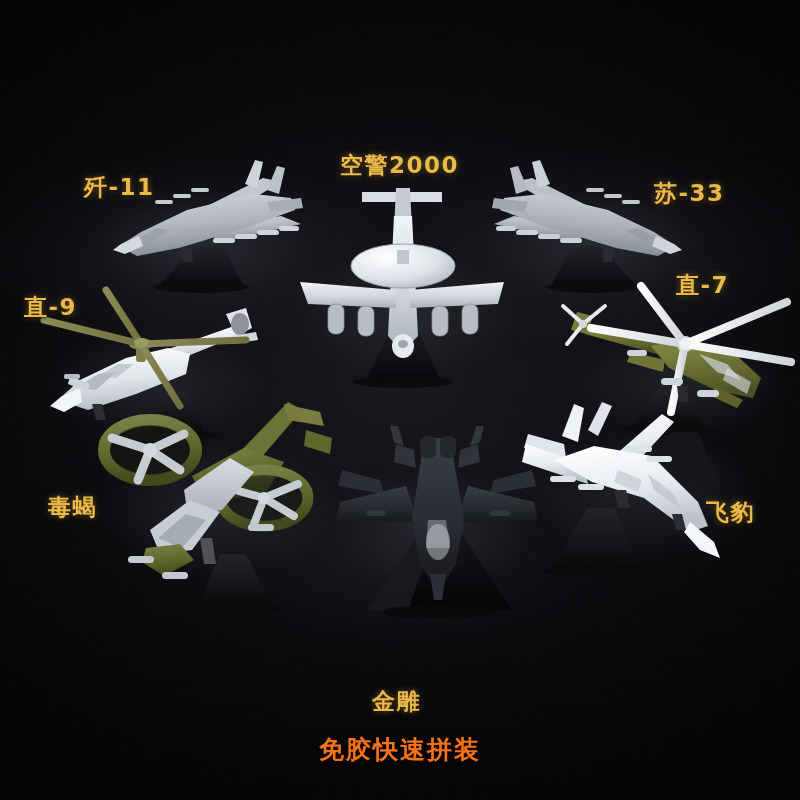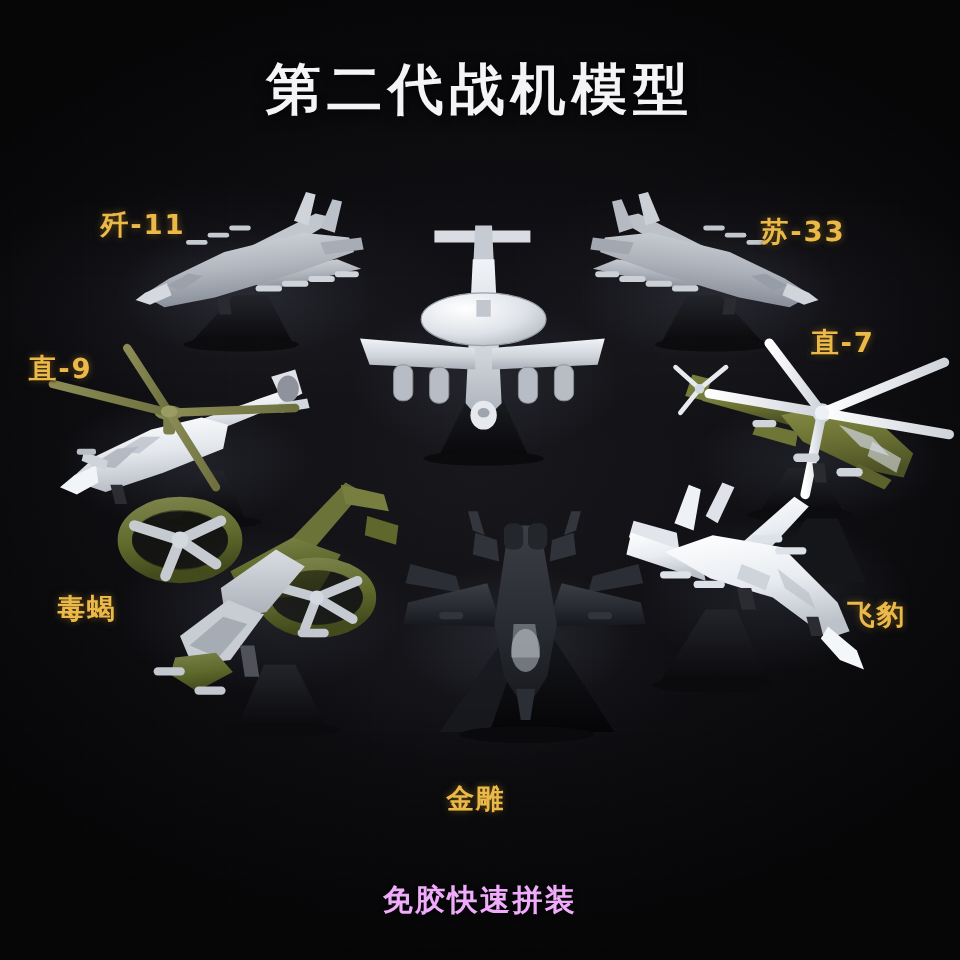--- a/index.html
+++ b/index.html
@@ -41,21 +41,21 @@
   .label{
     position:absolute;white-space:nowrap;
     font-size:23px;font-weight:bold;letter-spacing:1.5px;
     color:#eab94a;
     font-family:"DejaVu Sans","Liberation Sans",sans-serif;
     text-shadow:0 0 6px rgba(190,140,40,.55),0 1px 2px rgba(0,0,0,.95);
   }
   .footnote{
     position:absolute;bottom:34px;left:0;right:0;
     display:flex;justify-content:center;gap:74px;
-    color:#f0abfc;font-size:25px;font-weight:bold;letter-spacing:2px;
+    color:#f97316;font-size:25px;font-weight:bold;letter-spacing:2px;
     font-family:"DejaVu Sans","Liberation Sans",sans-serif;
     text-shadow:0 1px 4px rgba(0,0,0,.9);
   }
 
   
   .model{position:absolute;}
   .model svg{display:block;overflow:visible;}
   .glow{
     position:absolute;border-radius:50%;
     background:radial-gradient(ellipse at center, rgba(150,160,185,.13), rgba(0,0,0,0) 70%);
@@ -63,21 +63,20 @@
   }
 </style>
 </head>
 <body>
 
 <div id="stage">
 
   <div class="backdrop"></div>
   <div class="grain"></div>
 
-  <div class="title">第二代战机模型</div>
 
   <div class="glow" style="left:95px;top:190px;width:220px;height:110px;"></div>
   <div class="model" style="left:95px;top:150px;">
     <svg width="230" height="140" viewBox="0 0 230 140">
       <defs>
         <linearGradient id="gJ11" x1="0" y1="0" x2="0.3" y2="1">
           <stop offset="0%" stop-color="#d7dbe1"></stop>
             <stop offset="55%" stop-color="#b2b7bf"></stop>
             <stop offset="100%" stop-color="#868c96"></stop>
         </linearGradient>
@@ -170,20 +169,21 @@
           <rect x="66" y="120" width="16" height="30" rx="7"></rect>
           <rect x="140" y="120" width="16" height="30" rx="7"></rect>
           <rect x="170" y="118" width="16" height="30" rx="7"></rect>
         </g>
 
         <ellipse cx="111" cy="160" rx="11" ry="12" fill="#e6eaef"></ellipse>
         <ellipse cx="111" cy="158" rx="5" ry="4" fill="#9fa5ae"></ellipse>
       </g>
     </svg>
   </div>
+  <div class="label" style="left:340px;top:150px;">空警2000</div>
 
   <div class="glow" style="left:480px;top:190px;width:220px;height:110px;"></div>
   <div class="model" style="left:470px;top:150px;">
     <svg width="230" height="140" viewBox="0 0 230 140" style="transform:scaleX(-1);">
       <defs>
         <linearGradient id="gSu" x1="0" y1="0" x2="0.3" y2="1">
           <stop offset="0%" stop-color="#d4d8de"></stop>
             <stop offset="55%" stop-color="#aeb3bb"></stop>
             <stop offset="100%" stop-color="#838995"></stop>
         </linearGradient>
@@ -209,21 +209,21 @@
         </g>
         <g fill="#c2c6cd">
           <rect x="60" y="50" width="18" height="4" rx="2"></rect>
           <rect x="78" y="44" width="18" height="4" rx="2"></rect>
           <rect x="96" y="38" width="18" height="4" rx="2"></rect>
         </g>
         <path d="M86 98 L88 112 L98 112 L96 98 Z" fill="#2a2b30"></path>
       </g>
     </svg>
   </div>
-  <div class="label" style="left:634px;top:178px;">苏-33</div>
+  <div class="label" style="left:654px;top:178px;">苏-33</div>
 
   <div class="glow" style="left:45px;top:330px;width:220px;height:110px;"></div>
   <div class="model" style="left:40px;top:288px;">
     <svg width="230" height="150" viewBox="0 0 230 150">
       <defs>
         <linearGradient id="gZ9" x1="0" y1="0" x2="0.2" y2="1">
           <stop offset="0%" stop-color="#ffffff"></stop>
             <stop offset="55%" stop-color="#e3e7ec"></stop>
             <stop offset="100%" stop-color="#b9bec6"></stop>
         </linearGradient>
@@ -440,21 +440,21 @@
 
         <path d="M98 150 L114 150 L110 176 L102 176 Z" fill="#2b2e34"></path>
 
         <g fill="#31343a">
           <rect x="34" y="86" width="20" height="6" rx="3"></rect>
           <rect x="158" y="86" width="20" height="6" rx="3"></rect>
         </g>
       </g>
     </svg>
   </div>
-  <div class="label" style="left:372px;top:650px;">金雕</div>
+  <div class="label" style="left:372px;top:686px;">金雕</div>
 
   <div class="glow" style="left:530px;top:430px;width:230px;height:130px;"></div>
   <div class="model" style="left:522px;top:390px;">
     <svg width="235" height="185" viewBox="0 0 235 185">
       <defs>
         <linearGradient id="gJH" x1="0" y1="0" x2="0.25" y2="1">
           <stop offset="0%" stop-color="#ffffff"></stop>
             <stop offset="55%" stop-color="#e8ecf1"></stop>
             <stop offset="100%" stop-color="#bdc2ca"></stop>
         </linearGradient>

